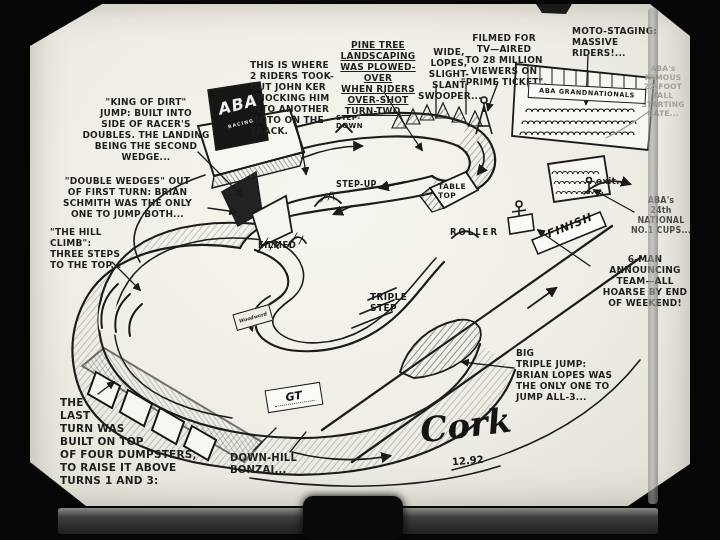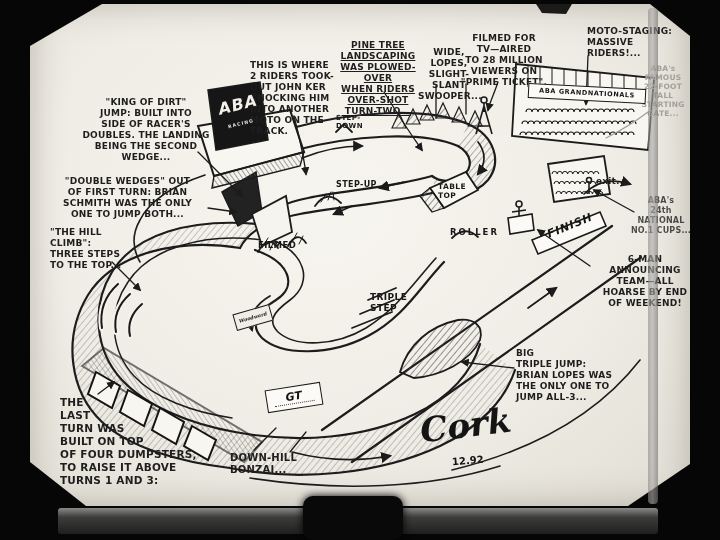--- a/index.html
+++ b/index.html
@@ -219,21 +219,21 @@
 TURN-TWO...</div>
   <div class="note c" style="left:418px;top:47px;width:62px;">WIDE,
 LOPES,
 SLIGHT-SLANT
 SWOOPER...</div>
   <div class="note c" style="left:458px;top:33px;width:92px;">FILMED FOR
 TV—AIRED
 TO 28 MILLION
 VIEWERS ON
 "PRIME TICKET".</div>
-  <div class="note" style="left:587px;top:26px;width:88px;">MOTO-STAGING:
+  <div class="note" style="left:572px;top:26px;width:88px;">MOTO-STAGING:
 MASSIVE
 RIDERS!...</div>
   <div class="note c pencil" style="left:634px;top:64px;width:58px;font-size:7.5px;line-height:9px;">ABA's
 FAMOUS
 22-FOOT TALL
 STARTING
 GATE...</div>
   <div class="note" style="left:596px;top:176px;width:44px;font-weight:700;">exit...</div>
   <div class="note c dim" style="left:628px;top:196px;width:66px;font-size:8px;line-height:10px;">ABA's
 24th

